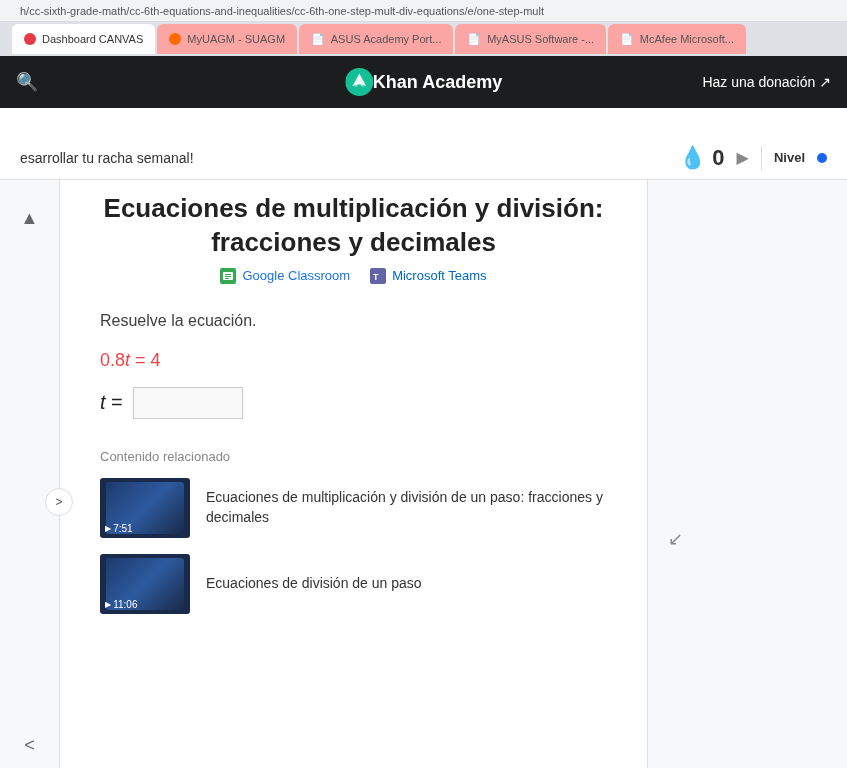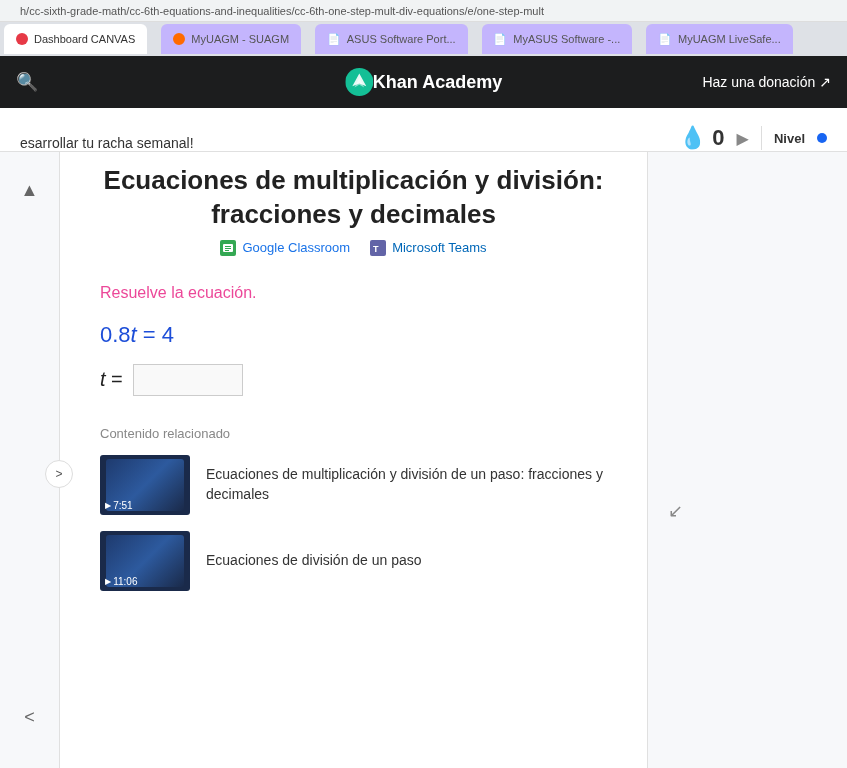--- a/index.html
+++ b/index.html
@@ -17,41 +17,41 @@
       height: 22px;
       display: flex;
       align-items: center;
     }
 
     .browser-tabs {
       background: #dee1e6;
       display: flex;
       align-items: center;
       height: 34px;
-      padding: 0 4px;
-      gap: 14px;
+      padding: 0 12px;
+      gap: 2px;
     }
 
     .browser-tab {
       background: #fff;
       border-radius: 6px 6px 0 0;
       padding: 6px 12px;
       font-size: 11px;
       color: #333;
       display: flex;
       align-items: center;
       gap: 6px;
       height: 30px;
       max-width: 160px;
       white-space: nowrap;
       overflow: hidden;
     }
 
     .browser-tab.other {
-      background: #c4b5fd;
+      background: #fca5a5;
       color: #555;
     }
 
     .tab-icon {
       width: 12px;
       height: 12px;
       border-radius: 50%;
       flex-shrink: 0;
     }
 
@@ -102,24 +102,25 @@
       display: flex;
       align-items: center;
       gap: 4px;
     }
 
     
     .streak-bar {
       background: #fff;
       border-bottom: 1px solid #e0e0e0;
       display: flex;
-      align-items: flex-end;
+      align-items: center;
       justify-content: space-between;
       padding: 0 20px;
       height: 44px;
+      margin-top: 28px;
     }
 
     .streak-left {
       font-size: 14px;
       color: #333;
     }
 
     .streak-right {
       display: flex;
       align-items: center;
@@ -239,28 +240,28 @@
     .share-btn.google { color: #1a73e8; }
     .share-btn.microsoft { color: #0067b8; }
 
     .share-icon {
       width: 16px;
       height: 16px;
     }
 
     .exercise-instruction {
       font-size: 16px;
-      color: #ec4899;
+      color: #404040;
       margin-bottom: 20px;
       margin-left: 0;
     }
 
     .equation-display {
-      font-size: 22px;
-      color: #1d4ed8;
+      font-size: 18px;
+      color: #ef4444;
       margin-bottom: 16px;
     }
 
     .equation-solve {
       display: flex;
       align-items: center;
       gap: 10px;
       margin-bottom: 30px;
       font-size: 20px;
       color: #222;
@@ -375,29 +376,29 @@
   <div class="browser-tab">
     <div class="tab-icon canvas"></div>
     <span>Dashboard CANVAS</span>
   </div>
   <div class="browser-tab other">
     <div class="tab-icon myuagm"></div>
     <span>MyUAGM - SUAGM</span>
   </div>
   <div class="browser-tab other">
     <span style="font-size:11px;">📄</span>
-    <span>ASUS Software Port...</span>
+    <span>ASUS Academy Port...</span>
   </div>
   <div class="browser-tab other">
     <span style="font-size:11px;">📄</span>
     <span>MyASUS Software -...</span>
   </div>
   <div class="browser-tab other">
     <span style="font-size:11px;">📄</span>
-    <span>MyUAGM LiveSafe...</span>
+    <span>McAfee Microsoft...</span>
   </div>
 </div>
 
 <div class="ka-header">
   <div class="ka-search-icon">🔍</div>
 
   <div class="ka-logo">
 
     <svg class="ka-logo-icon" viewBox="0 0 40 40" xmlns="http://www.w3.org/2000/svg">
       <circle cx="20" cy="20" r="20" fill="#14bf96"></circle>

